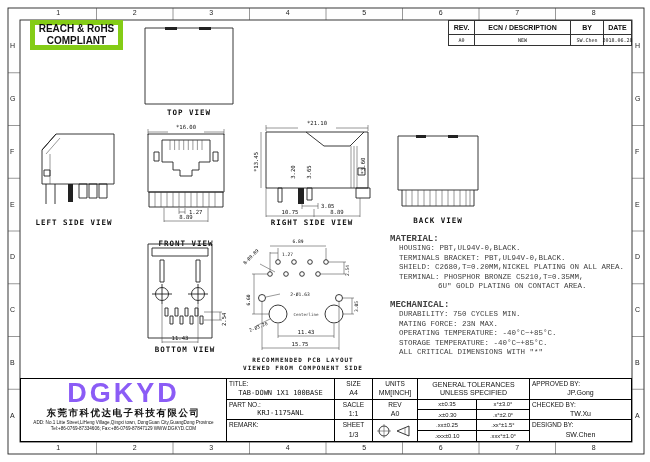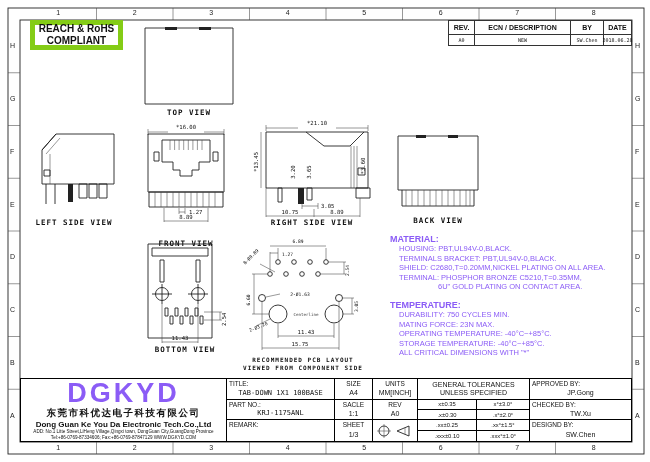--- a/index.html
+++ b/index.html
@@ -25,21 +25,21 @@
     font-size:7.5px; font-weight:bold; letter-spacing:1px; color:#111; }
 
   svg.draw { position:absolute; overflow:visible; }
   svg.draw * { vector-effect:non-scaling-stroke; }
   .ln { stroke:#222; stroke-width:0.9; fill:none; }
   .thin { stroke:#444; stroke-width:0.55; fill:none; }
   .fillb { fill:#222; stroke:none; }
   .dimt { font-family:"DejaVu Sans Mono", monospace; font-size:5.6px; fill:#111; }
   .dimt.small { font-size:4.6px; }
 
-  .spec { position:absolute; width:244px; font-family:Liberation Sans, sans-serif; color:#8b5cf6; }
+  .spec { position:absolute; width:244px; font-family:Liberation Mono, monospace; color:#404040; }
   .spec-title { font-size:9px; font-weight:bold; }
   .spec-line { font-size:7.5px; line-height:1.28; margin-left:9px; white-space:nowrap; }
   .spec-line.indent2 { margin-left:48px; }
 
   .tblock { left:20px; top:378px; width:612px; height:64px; border:1px solid #000; display:grid;
     grid-template-columns:206px 108px 38px 45px 59px 53px 101px; grid-template-rows:repeat(6,1fr); background:#fff; }
   .cell { border-right:1px solid #000; border-bottom:1px solid #000; overflow:hidden; position:relative; }
   .cell.no-r { border-right:none; }
   .cell.no-b { border-bottom:none; }
   .lv { display:flex; flex-direction:column; }
@@ -368,33 +368,32 @@
   <div class="abs spec" style="left:390px;top:234px;">
     <div class="spec-title">MATERIAL:</div>
     <div class="spec-line">HOUSING: PBT,UL94V-0,BLACK.</div>
     <div class="spec-line">TERMINALS BRACKET: PBT,UL94V-0,BLACK.</div>
     <div class="spec-line">SHIELD: C2680,T=0.20MM,NICKEL PLATING ON ALL AREA.</div>
     <div class="spec-line">TERMINAL: PHOSPHOR BRONZE C5210,T=0.35MM,</div>
     <div class="spec-line indent2">6U" GOLD PLATING ON CONTACT AREA.</div>
   </div>
 
   <div class="abs spec" style="left:390px;top:300px;">
-    <div class="spec-title">TEMPERATURE:</div>
+    <div class="spec-title">MECHANICAL:</div>
     <div class="spec-line">DURABILITY: 750 CYCLES MIN.</div>
     <div class="spec-line">MATING FORCE: 23N MAX.</div>
     <div class="spec-line">OPERATING TEMPERATURE: -40°C~+85°C.</div>
     <div class="spec-line">STORAGE TEMPERATURE: -40°C~+85°C.</div>
     <div class="spec-line">ALL CRITICAL DIMENSIONS WITH "*"</div>
   </div>
 
   <div class="abs tblock">
     <div class="cell no-b logo-cell">
       <div class="logo-text">DGKYD</div>
       <div class="cn-line">东莞市科优达电子科技有限公司</div>
-      <div class="en-line">Dong Guan Ke You Da Electronic Tech.Co.,Ltd</div>
       <div class="addr-line">ADD: No.1 Litte Street,LiHeng Village,Qingxi town, DongGuan City,GuangDong Province</div>
       <div class="addr-line">Tel:+86-0769-87334606; Fax:+86-0769-87847129  WWW.DGKYD.COM</div>
     </div>
 
     <div class="cell lv" style="grid-column:2;grid-row:1/3;">
       <div class="lab">TITLE:</div>
       <div class="val mono">TAB-DOWN 1X1 100BASE</div>
     </div>
     <div class="cell lv" style="grid-column:3;grid-row:1/3;">
       <div class="lab" style="text-align:center;padding-left:0;">SIZE</div>

